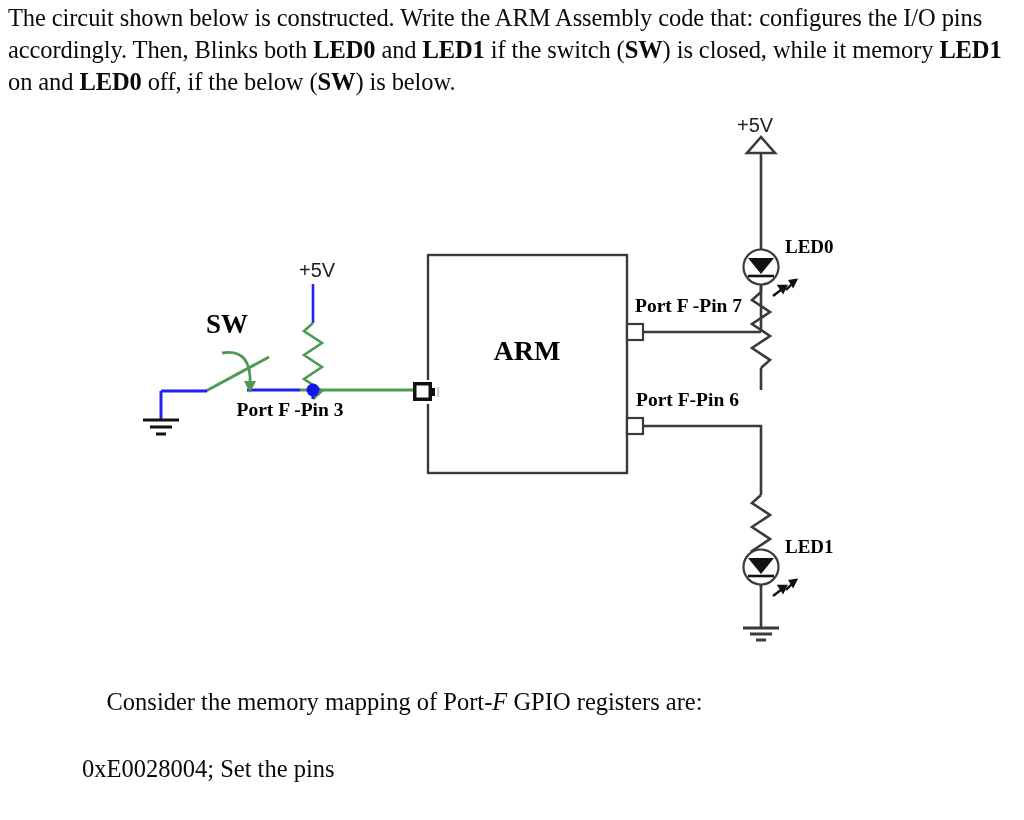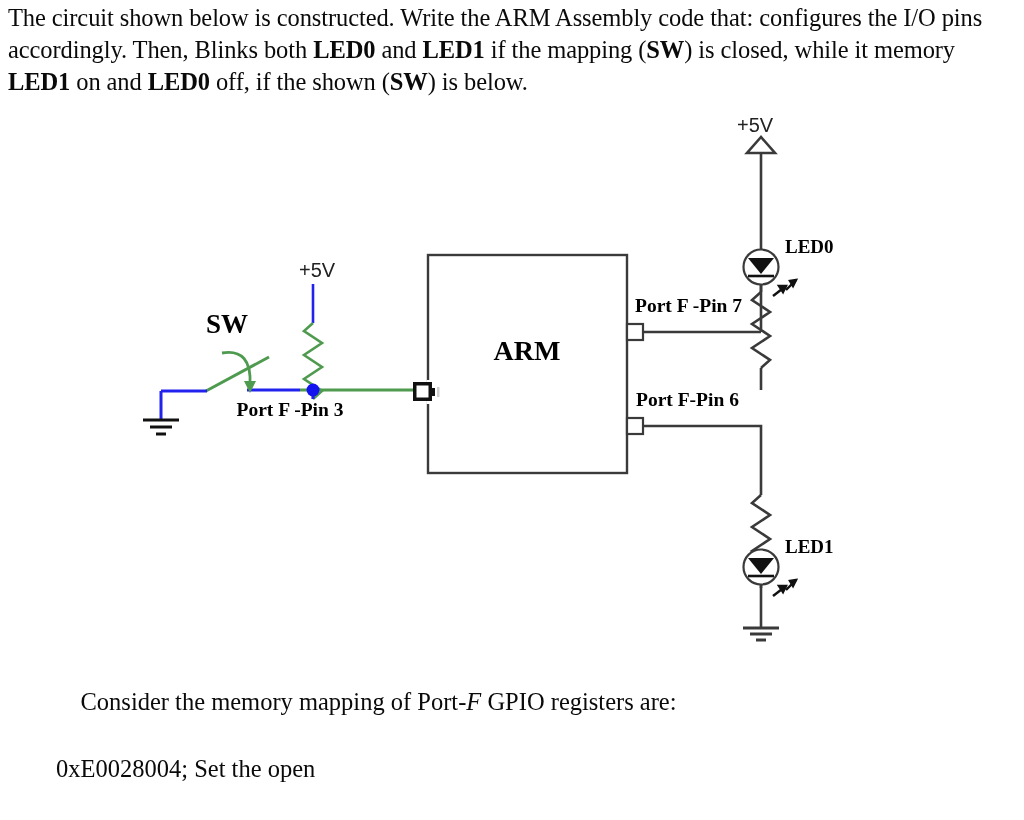--- a/index.html
+++ b/index.html
@@ -35,37 +35,37 @@
   }
   #memory-notes {
     position: absolute;
     left: 56px;
     top: 652px;
     width: 900px;
     font-size: 24.5px;
     line-height: 1.355;
     color: #0a0a0a;
   }
-  #memory-notes .note-line { white-space: pre; }
+  #memory-notes .note-line { white-space: pre; margin-left: 26px; }
   #memory-notes i { font-style: italic; }
   .svg-label {
     font-family: "Liberation Serif", "DejaVu Serif", serif;
     font-weight: bold;
     fill: #000000;
   }
   .svg-supply {
     font-family: "Liberation Sans", "DejaVu Sans", sans-serif;
     font-weight: normal;
     fill: #222222;
   }
 </style>
 </head>
 <body>
 
-<div id="question-text"><span>The circuit shown below is constructed. Write the ARM Assembly code that: configures the I/O pins accordingly. Then, Blinks both </span><b>LED0</b><span> and </span><b>LED1</b><span> if the mapping (</span><b>SW</b><span>) is closed, while it memory </span><b>LED1</b><span> on and </span><b>LED0</b><span> off, if the shown (</span><b>SW</b><span>) is below.</span></div>
+<div id="question-text"><span>The circuit shown below is constructed. Write the ARM Assembly code that: configures the I/O pins accordingly. Then, Blinks both </span><b>LED0</b><span> and </span><b>LED1</b><span> if the switch (</span><b>SW</b><span>) is closed, while it memory </span><b>LED1</b><span> on and </span><b>LED0</b><span> off, if the below (</span><b>SW</b><span>) is below.</span></div>
 
 <div id="circuit-figure">
   <svg width="1024" height="545" viewBox="0 0 1024 545" xmlns="http://www.w3.org/2000/svg">
 
     <g>
 
       <text class="svg-supply" x="737" y="22" font-size="20">+5V</text>
 
       <polygon points="761,27 747,43 775,43" fill="#ffffff" stroke="#3a3a3a" stroke-width="2.6"></polygon>
 
@@ -219,16 +219,16 @@
     </g>
 
   </svg>
 </div>
 
 <div id="memory-notes">
   <div class="note-line">
     <span>Consider the memory mapping of Port-</span><i>F</i><span> GPIO registers are:</span>
   </div>
   <div id="register-list">
-      <div class="note-line"><span>0xE0028004</span><span>; Set the open</span></div>
+      <div class="note-line"><span>0xE0028004</span><span>; Set the pins</span></div>
       <div class="note-line"></div>
     </div>
 </div>
 
 </body></html>

